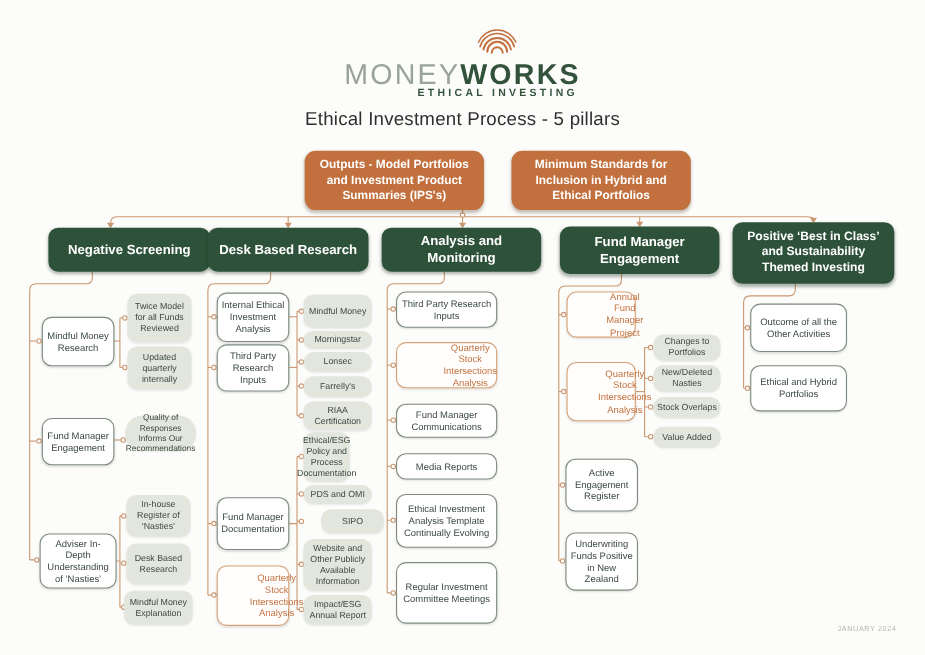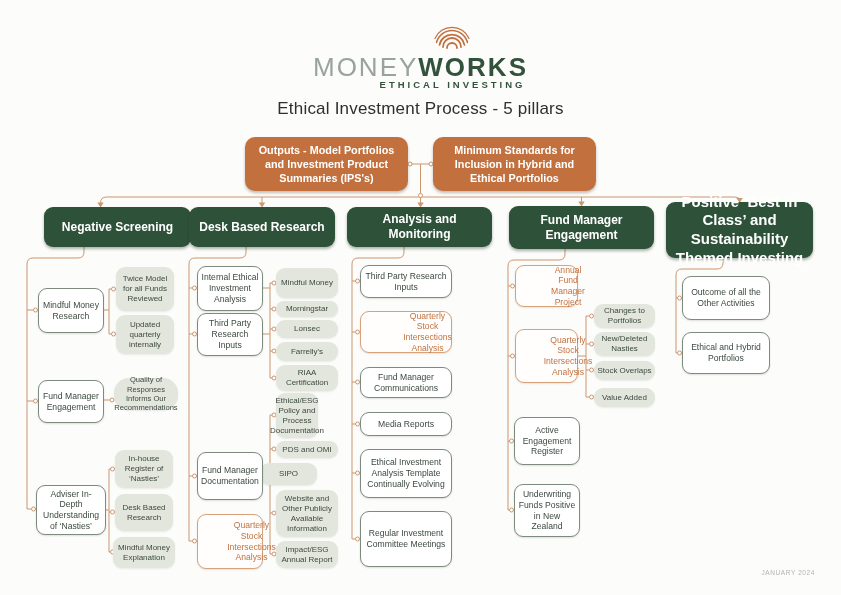--- a/index.html
+++ b/index.html
@@ -19,21 +19,21 @@
   .brand-row{left:0;top:52px;width:841px;justify-content:center;letter-spacing:2px;font-size:26px;}
   .brand-money{color:#9aa39a;font-weight:400;}
   .brand-works{color:#33523b;font-weight:700;}
   .brand-tagline{left:320px;top:79px;width:265px;color:#33523b;font-weight:700;
     font-size:9.5px;letter-spacing:3px;justify-content:center;}
   .page-title{left:0;top:99px;width:841px;justify-content:center;color:#2f2f2f;
     font-size:17px;font-weight:500;letter-spacing:.2px;}
   
   .pill-orange{background:#c2703e;color:#ffffff;border-radius:10px;
     font-size:10.8px;font-weight:700;line-height:1.3;padding:20px 8px;
-    box-shadow:0 2px 3px rgba(60,40,20,.30);}
+    box-shadow:0 2px 3px rgba(60,40,20,.30);margin-left:32px;}
   .pillar{background:#2e5239;color:#ffffff;border-radius:9px;
     font-size:12px;font-weight:700;line-height:1.25;padding:3px 6px;
     box-shadow:0 2px 3px rgba(20,40,25,.35);}
   .node{border-radius:9px;line-height:1.25;padding:2px 3px;}
   .node-white{background:#ffffff;border:1px solid #7d8b7e;color:#3c4a40;
     font-size:8.6px;box-shadow:0 1px 2px rgba(0,0,0,.12);}
   .node-orange{background:#fffefc;border:1px solid #d7a279;color:#c2713f;
     font-size:8.6px;box-shadow:0 1px 2px rgba(0,0,0,.10);padding-left:46px;}
   .node-gray{background:#e3e6dd;border:none;color:#3c4a40;font-size:8px;
     box-shadow:0 1px 2px rgba(0,0,0,.08);}
@@ -187,42 +187,42 @@
   <div class="abs ctr brand-tagline">ETHICAL INVESTING</div>
   <div class="abs ctr page-title">Ethical Investment Process - 5 pillars</div>
 
   <div class="abs ctr pill-orange" style="left:245px;top:137px;width:163px;height:54px;">Outputs - Model Portfolios and Investment Product Summaries (IPS's)</div>
   <div class="abs ctr pill-orange" style="left:433px;top:137px;width:163px;height:54px;">Minimum Standards for Inclusion in Hybrid and Ethical Portfolios</div>
 
   <div class="abs ctr pillar" style="left:44px;top:207px;width:147px;height:40px;">Negative Screening</div>
   <div class="abs ctr pillar" style="left:189px;top:207px;width:146px;height:40px;">Desk Based Research</div>
   <div class="abs ctr pillar" style="left:347px;top:207px;width:145px;height:40px;">Analysis and Monitoring</div>
   <div class="abs ctr pillar" style="left:509px;top:206px;width:145px;height:43px;">Fund Manager Engagement</div>
-  <div class="abs ctr pillar" style="left:666px;top:202px;width:147px;height:56px;font-size:15px;">Positive ‘Best in Class’ and Sustainability Themed Investing</div>
+  <div class="abs ctr pillar" style="left:666px;top:202px;width:147px;height:56px;font-size:11px;">Positive ‘Best in Class’ and Sustainability Themed Investing</div>
 
   <div class="abs ctr node node-white" style="left:38px;top:288px;width:66px;height:45px;">Mindful Money Research</div>
   <div class="abs ctr node node-gray" style="left:116px;top:267px;width:58px;height:44px;">Twice Model for all Funds Reviewed</div>
   <div class="abs ctr node node-gray" style="left:116px;top:315px;width:58px;height:39px;">Updated quarterly internally</div>
   <div class="abs ctr node node-white" style="left:38px;top:380px;width:66px;height:43px;">Fund Manager Engagement</div>
   <div class="abs ctr node node-gray" style="left:114px;top:378px;width:64px;height:32px;font-size:7.6px;border-radius:15px;">Quality of Responses Informs Our Recommendations</div>
   <div class="abs ctr node node-white" style="left:36px;top:485px;width:70px;height:50px;">Adviser In-Depth Understanding of ‘Nasties’</div>
   <div class="abs ctr node node-gray" style="left:115px;top:450px;width:58px;height:38px;">In-house Register of ‘Nasties’</div>
   <div class="abs ctr node node-gray" style="left:115px;top:494px;width:58px;height:37px;">Desk Based Research</div>
   <div class="abs ctr node node-gray" style="left:113px;top:537px;width:62px;height:31px;">Mindful Money Explanation</div>
 
   <div class="abs ctr node node-white" style="left:197px;top:266px;width:66px;height:45px;">Internal Ethical Investment Analysis</div>
   <div class="abs ctr node node-white" style="left:197px;top:313px;width:66px;height:43px;">Third Party Research Inputs</div>
   <div class="abs ctr node node-gray" style="left:276px;top:268px;width:62px;height:30px;">Mindful Money</div>
   <div class="abs ctr node node-gray" style="left:276px;top:301px;width:62px;height:16px;">Morningstar</div>
   <div class="abs ctr node node-gray" style="left:276px;top:320px;width:62px;height:18px;">Lonsec</div>
   <div class="abs ctr node node-gray" style="left:276px;top:342px;width:62px;height:19px;">Farrelly's</div>
   <div class="abs ctr node node-gray" style="left:276px;top:365px;width:62px;height:26px;">RIAA Certification</div>
   <div class="abs ctr node node-gray" style="left:276px;top:393px;width:42px;height:45px;">Ethical/ESG Policy and Process Documentation</div>
   <div class="abs ctr node node-gray" style="left:276px;top:441px;width:62px;height:17px;">PDS and OMI</div>
-  <div class="abs ctr node node-gray" style="left:260px;top:463px;width:57px;height:22px;">SIPO</div>
+  <div class="abs ctr node node-gray" style="left:292px;top:463px;width:57px;height:22px;">SIPO</div>
   <div class="abs ctr node node-gray" style="left:276px;top:490px;width:62px;height:47px;">Website and Other Publicly Available Information</div>
   <div class="abs ctr node node-gray" style="left:276px;top:541px;width:62px;height:27px;">Impact/ESG Annual Report</div>
   <div class="abs ctr node node-white" style="left:197px;top:452px;width:66px;height:48px;">Fund Manager Documentation</div>
   <div class="abs ctr node node-orange" style="left:197px;top:514px;width:66px;height:55px;">Quarterly Stock Intersections Analysis</div>
 
   <div class="abs ctr node node-white" style="left:360px;top:265px;width:92px;height:33px;">Third Party Research Inputs</div>
   <div class="abs ctr node node-orange" style="left:360px;top:311px;width:92px;height:42px;">Quarterly Stock Intersections Analysis</div>
   <div class="abs ctr node node-white" style="left:360px;top:367px;width:92px;height:31px;">Fund Manager Communications</div>
   <div class="abs ctr node node-white" style="left:360px;top:412px;width:92px;height:24px;">Media Reports</div>
   <div class="abs ctr node node-white" style="left:360px;top:449px;width:92px;height:49px;">Ethical Investment Analysis Template Continually Evolving</div>

